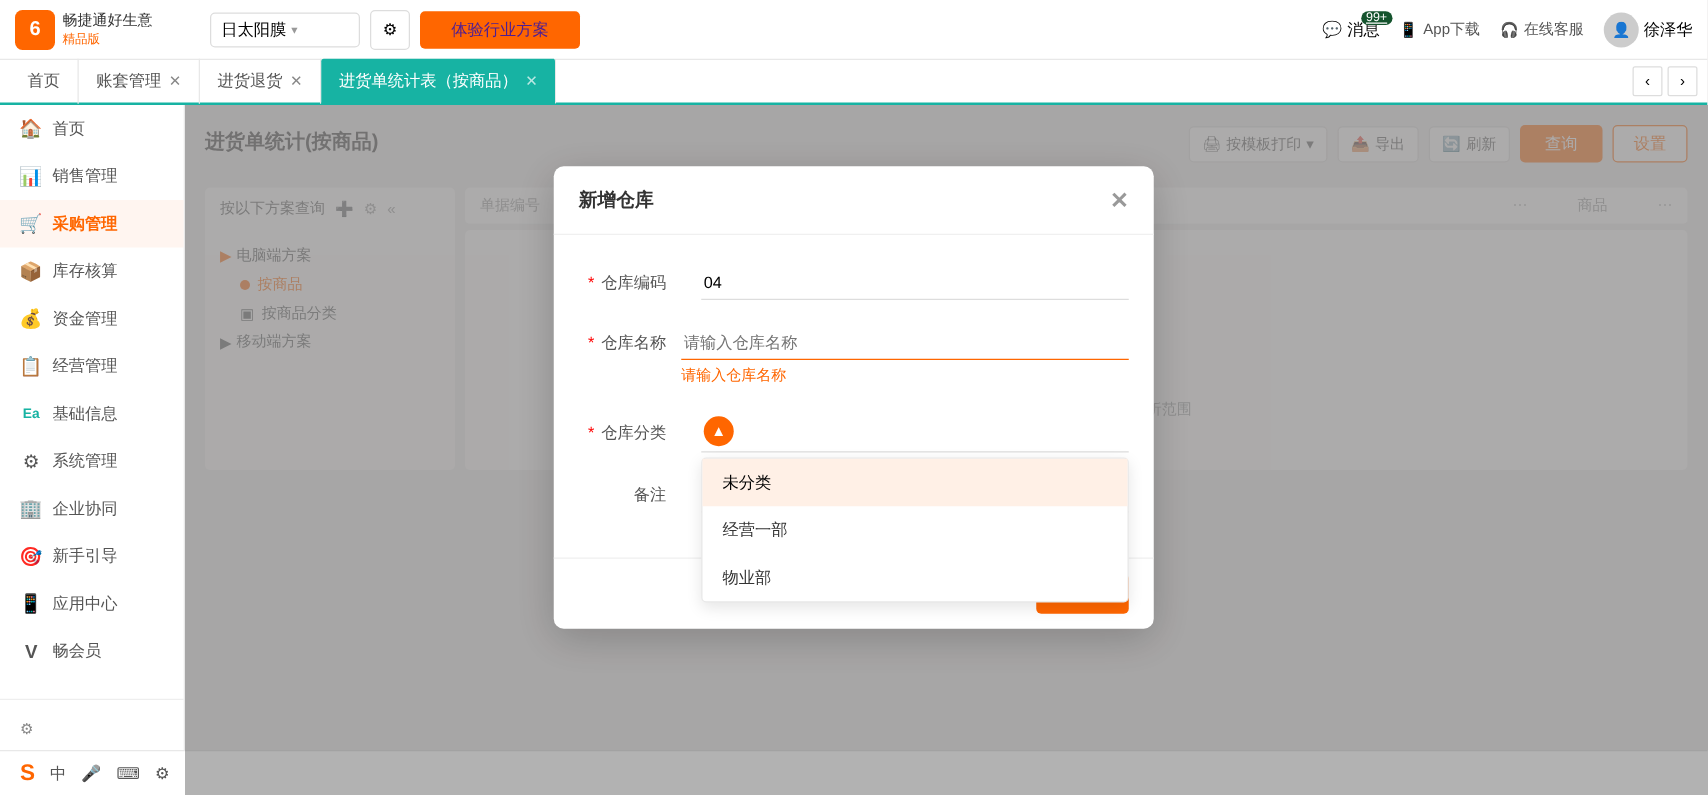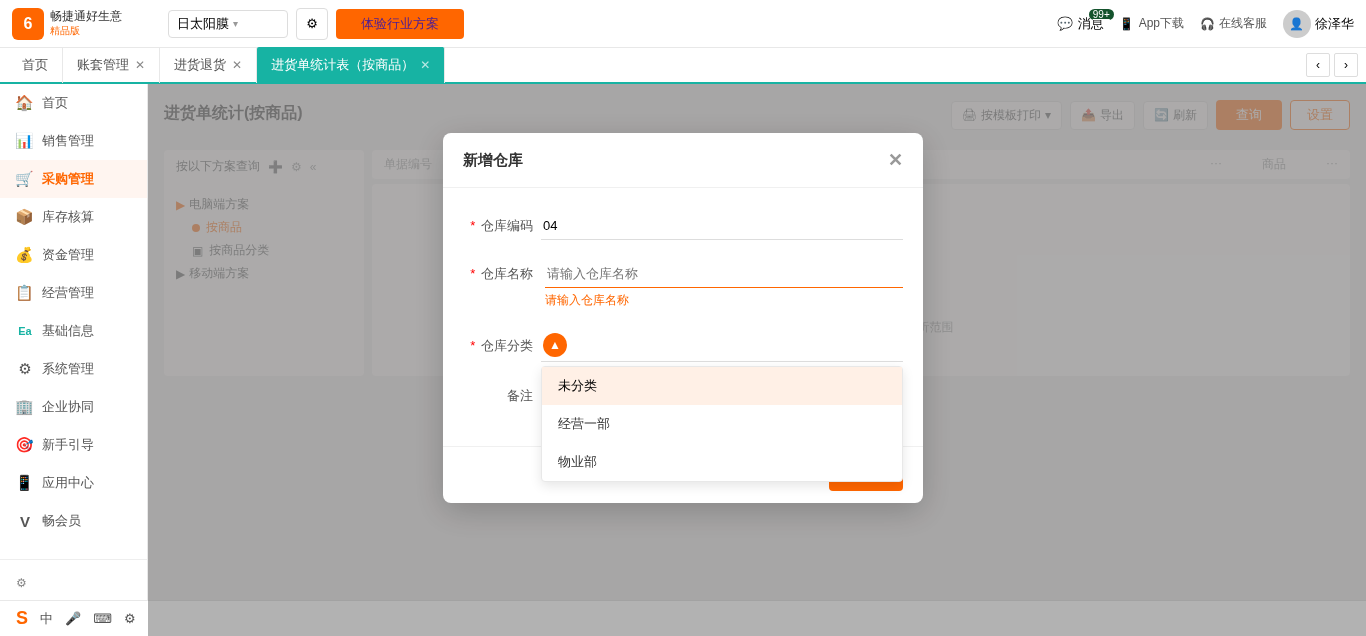--- a/index.html
+++ b/index.html
@@ -119,21 +119,21 @@
       width: 480px; min-height: 320px;
       box-shadow: 0 8px 32px rgba(0,0,0,0.2);
       overflow: visible; position: relative;
     }
     .modal-header {
       display: flex; align-items: center; justify-content: space-between;
       padding: 16px 20px; border-bottom: 1px solid #f0f0f0; font-size: 15px; font-weight: bold; color: #333;
     }
     .modal-close { cursor: pointer; color: #999; font-size: 18px; }
     .modal-body { padding: 24px 20px 16px; }
-    .form-row { display: flex; align-items: center; gap: 8px; margin-bottom: 20px; }
+    .form-row { display: flex; align-items: center; gap: 28px; margin-bottom: 20px; }
     .form-label { font-size: 13px; color: #555; min-width: 70px; text-align: right; }
     .required-star { color: red; margin-right: 2px; }
     .form-input {
       flex: 1; border: none; border-bottom: 1px solid #ddd;
       padding: 6px 2px; font-size: 13px; outline: none;
     }
     .form-input.error { border-bottom: 1px solid #f60; }
     .modal-footer {
       display: flex; justify-content: flex-end;
       padding: 12px 20px; border-top: 1px solid #f0f0f0; gap: 10px;

